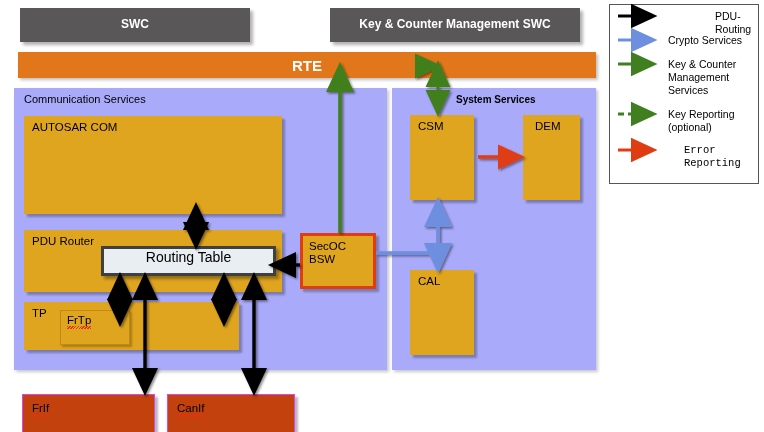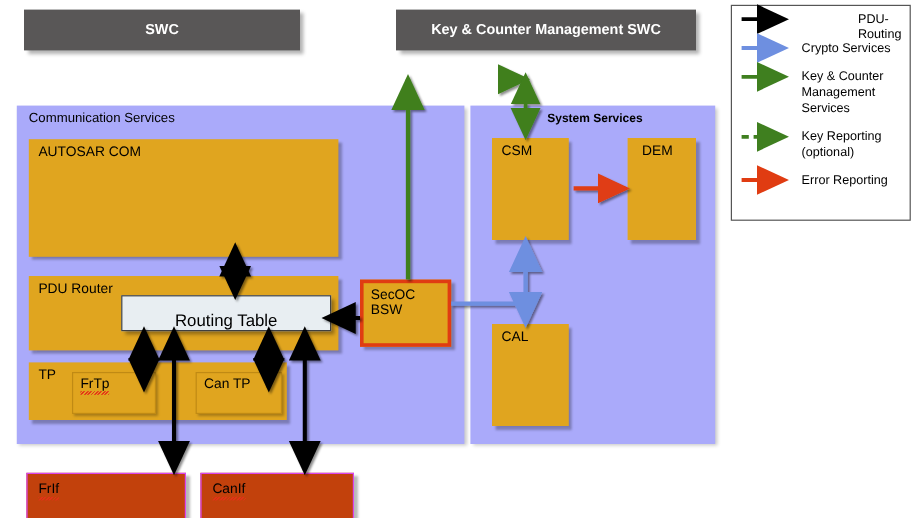--- a/index.html
+++ b/index.html
@@ -79,24 +79,24 @@
   }
   .mod.secoc {
     border: 3px solid #e03c12;
     background: #e0a51f;
   }
   .mod.secoc .mod-label { left: 6px; top: 4px; line-height: 1.15; }
 
   
   .rtable {
     background: #e8eef2;
-    border: 1px solid #404040;
+    border: 3px solid #404040;
     box-shadow: 3px 3px 3px rgba(0,0,0,0.35);
     display: flex;
-    align-items: flex-end;
+    align-items: flex-start;
     justify-content: center;
     font-size: 14px;
     color: #000;
   }
 
   
   .ifbox {
     background: #c2410c;
     border: 1px solid #d946ef;
     box-shadow: 3px 3px 2px rgba(0,0,0,0.28);
@@ -150,20 +150,23 @@
 <div id="stage">
 
   <div class="abs swcbox" style="left:20px; top:8px; width:230px; height:34px;">
     <span>SWC</span>
   </div>
 
   <div class="abs swcbox" style="left:330px; top:8px; width:250px; height:34px;">
     <span>Key &amp; Counter Management SWC</span>
   </div>
 
+  <div class="abs rte" style="left:18px; top:52px; width:578px; height:26px;">
+    <span>RTE</span>
+  </div>
 
   <div class="abs panel" style="left:14px; top:88px; width:373px; height:282px;">
   </div>
   <div class="panel-title" style="left:24px; top:93px;">Communication Services</div>
 
   <div class="abs mod" style="left:24px; top:116px; width:258px; height:98px;padding-left:40px;">
     <span class="mod-label">AUTOSAR COM</span>
   </div>
 
   <div class="abs mod" style="left:24px; top:230px; width:258px; height:62px;">
@@ -177,23 +180,20 @@
   <div class="abs mod" style="left:24px; top:302px; width:215px; height:48px;">
     <span class="mod-label">TP</span>
   </div>
 
   <div class="abs mod inner" style="left:60px; top:310px; width:70px; height:35px;">
     <span class="mod-label" style="left:6px; top:3px;">
       <span class="sq">FrTp</span>
     </span>
   </div>
 
-  <div class="abs mod inner" style="left:163px; top:310px; width:72px; height:35px;">
-    <span class="mod-label" style="left:6px; top:3px;">Can TP</span>
-  </div>
 
   <div class="abs mod secoc" style="left:300px; top:233px; width:76px; height:56px;">
     <span class="mod-label">
       <span>SecOC</span><br>
       <span>BSW</span>
     </span>
   </div>
 
   <div class="abs panel" style="left:392px; top:88px; width:204px; height:282px;">
   </div>
@@ -312,17 +312,17 @@
   </div>
   <div class="legend-row" style="left:668px; top:58px;">
     <span class="legend-text">Key &amp; Counter
 Management
 Services</span>
   </div>
   <div class="legend-row" style="left:668px; top:108px;">
     <span class="legend-text">Key Reporting
  (optional)</span>
   </div>
-  <div class="legend-row" style="left:668px; top:144px;">
+  <div class="legend-row" style="left:684px; top:144px;font-family:Liberation Mono, monospace;">
     <span class="legend-text">Error Reporting</span>
   </div>
 
 </div>
 
 </body></html>

